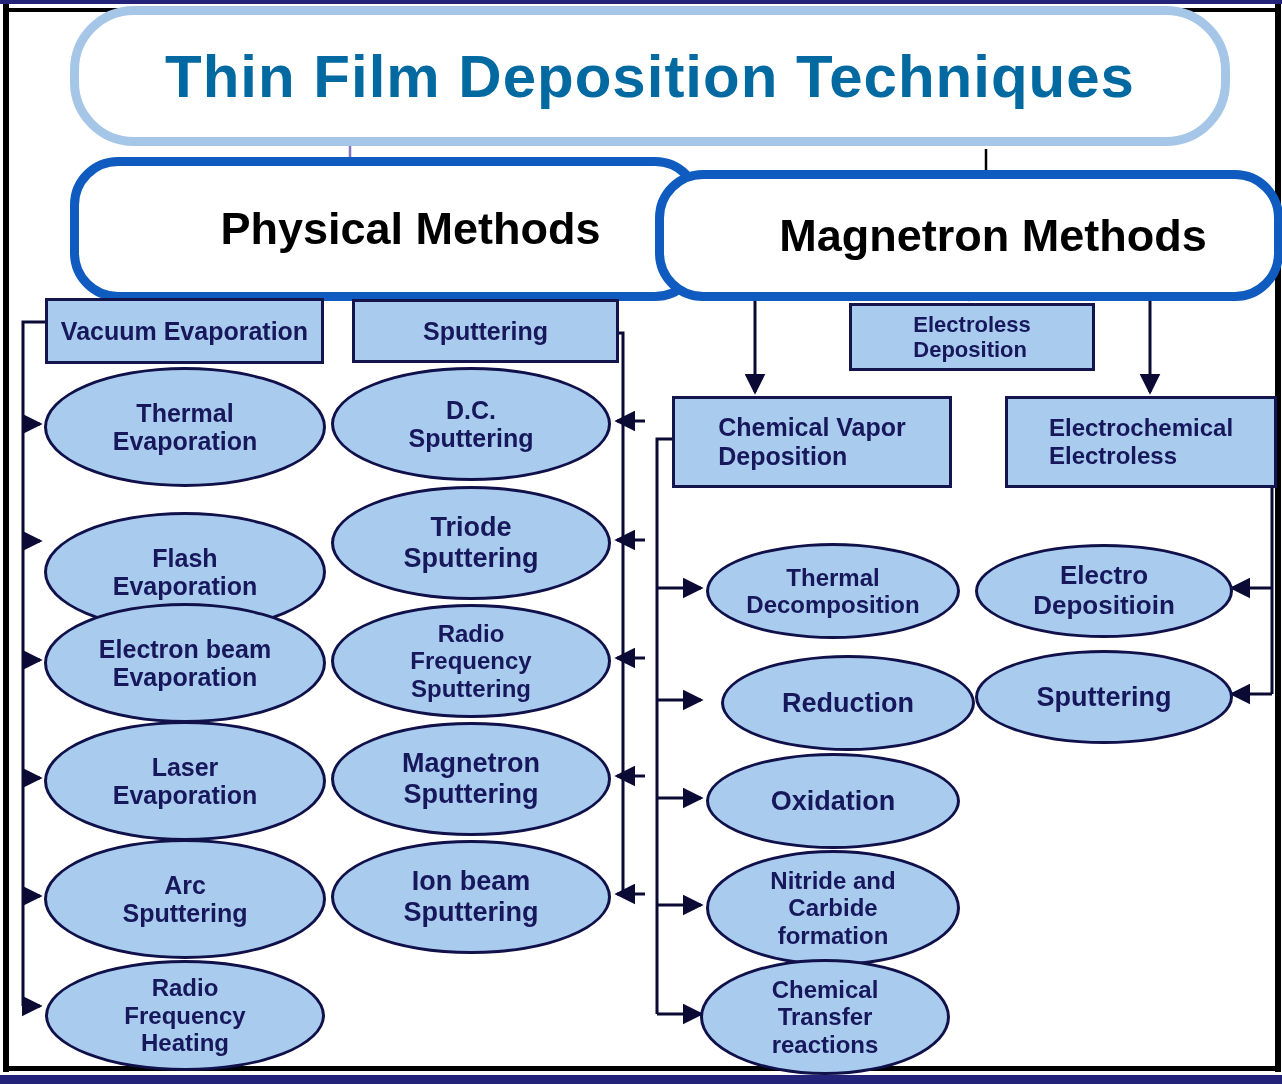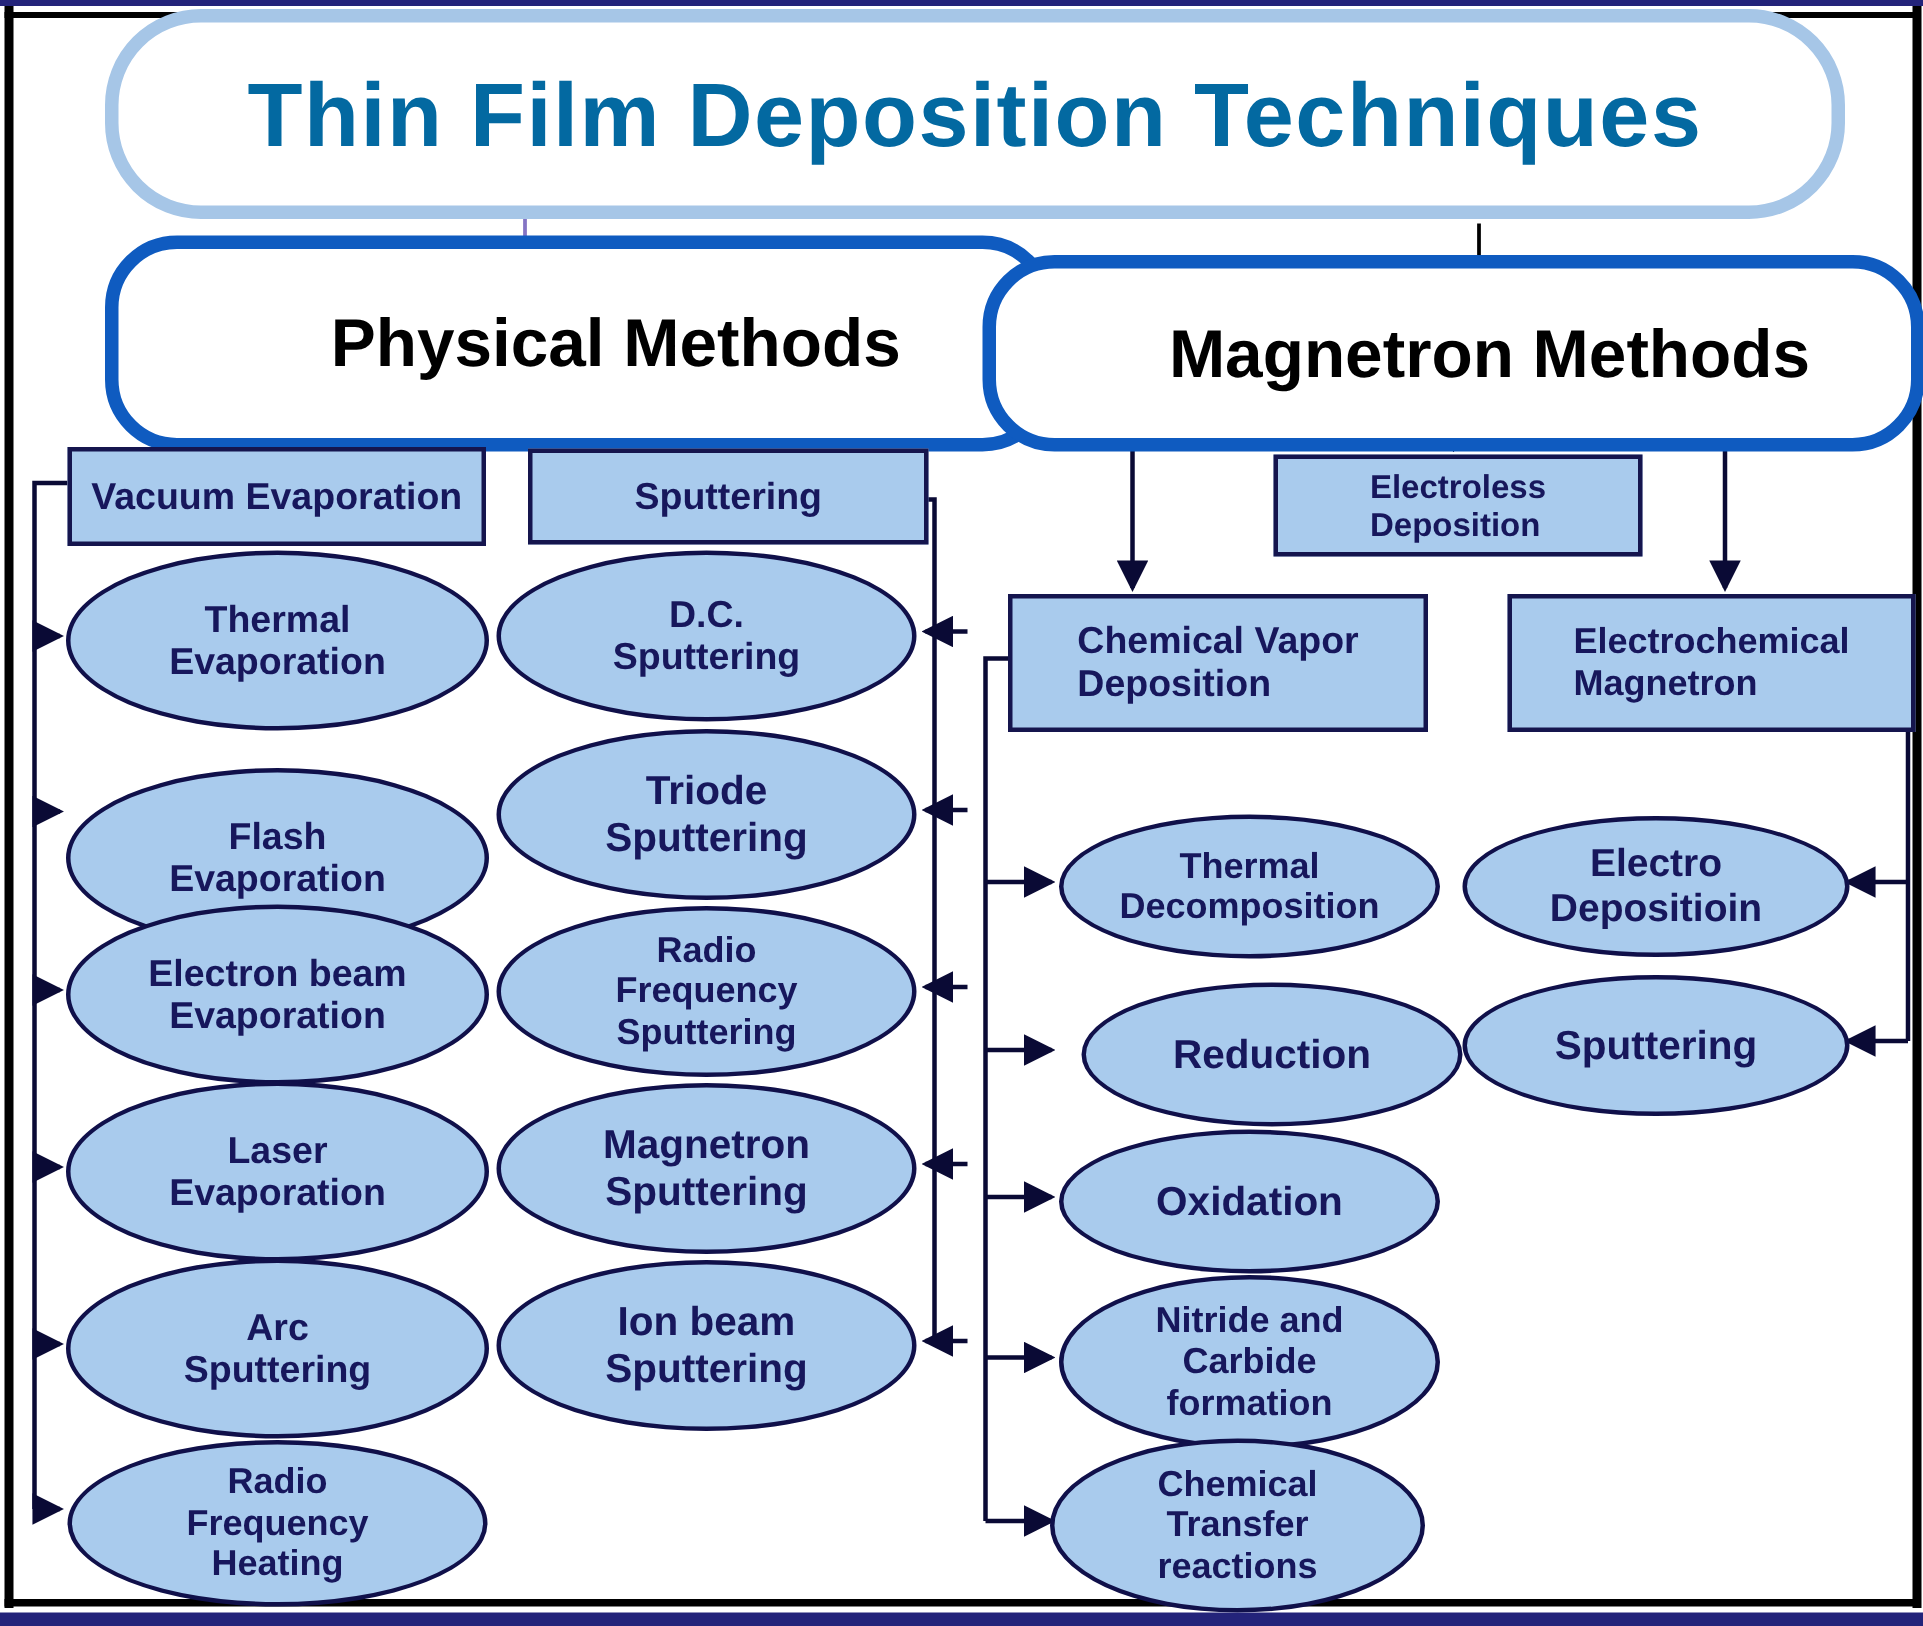--- a/index.html
+++ b/index.html
@@ -115,21 +115,21 @@
     <span>Magnetron Methods</span>
   </div>
 
   <div class="cat" style="left:45px;top:298px;width:273px;height:60px;">Vacuum Evaporation</div>
   <div class="cat" style="left:352px;top:299px;width:261px;height:58px;">Sputtering</div>
   <div class="cat" style="left:849px;top:303px;width:240px;height:62px;font-size:22px;">Electroless
 Deposition</div>
   <div class="cat" style="left:672px;top:396px;width:274px;height:86px;">Chemical Vapor
 Deposition</div>
   <div class="cat" style="left:1005px;top:396px;width:266px;height:86px;font-size:24px;">Electrochemical
-Magnetron</div>
+Electroless</div>
 
   <div class="ellipse" style="left:44px;top:367px;width:276px;height:114px;">Thermal
 Evaporation</div>
   <div class="ellipse" style="left:44px;top:512px;width:276px;height:114px;text-align:center;">Flash
 Evaporation</div>
   <div class="ellipse" style="left:44px;top:603px;width:276px;height:114px;">Electron beam
 Evaporation</div>
   <div class="ellipse" style="left:44px;top:721px;width:276px;height:114px;">Laser
 Evaporation</div>
   <div class="ellipse" style="left:44px;top:839px;width:276px;height:114px;">Arc

